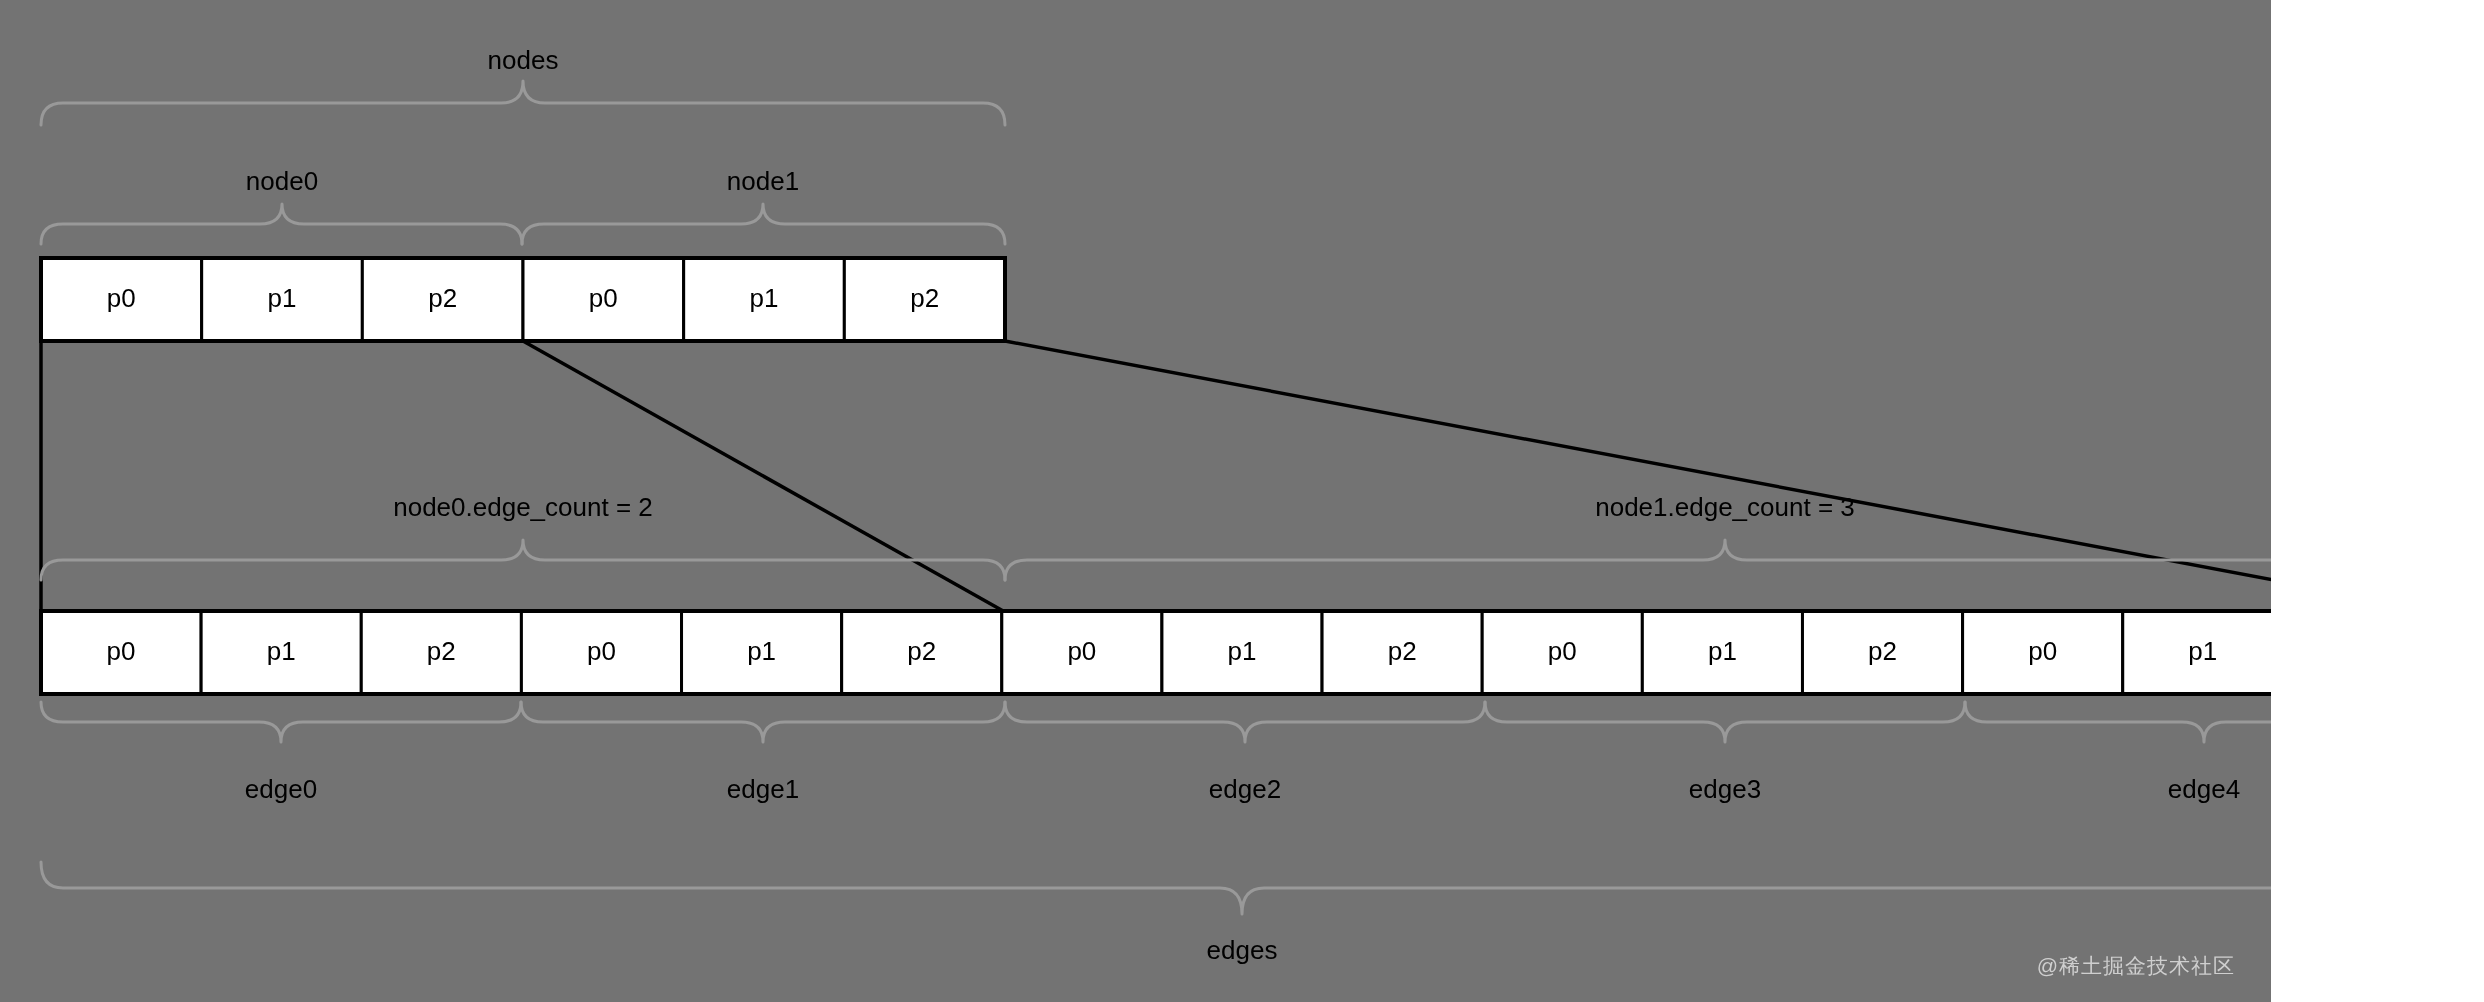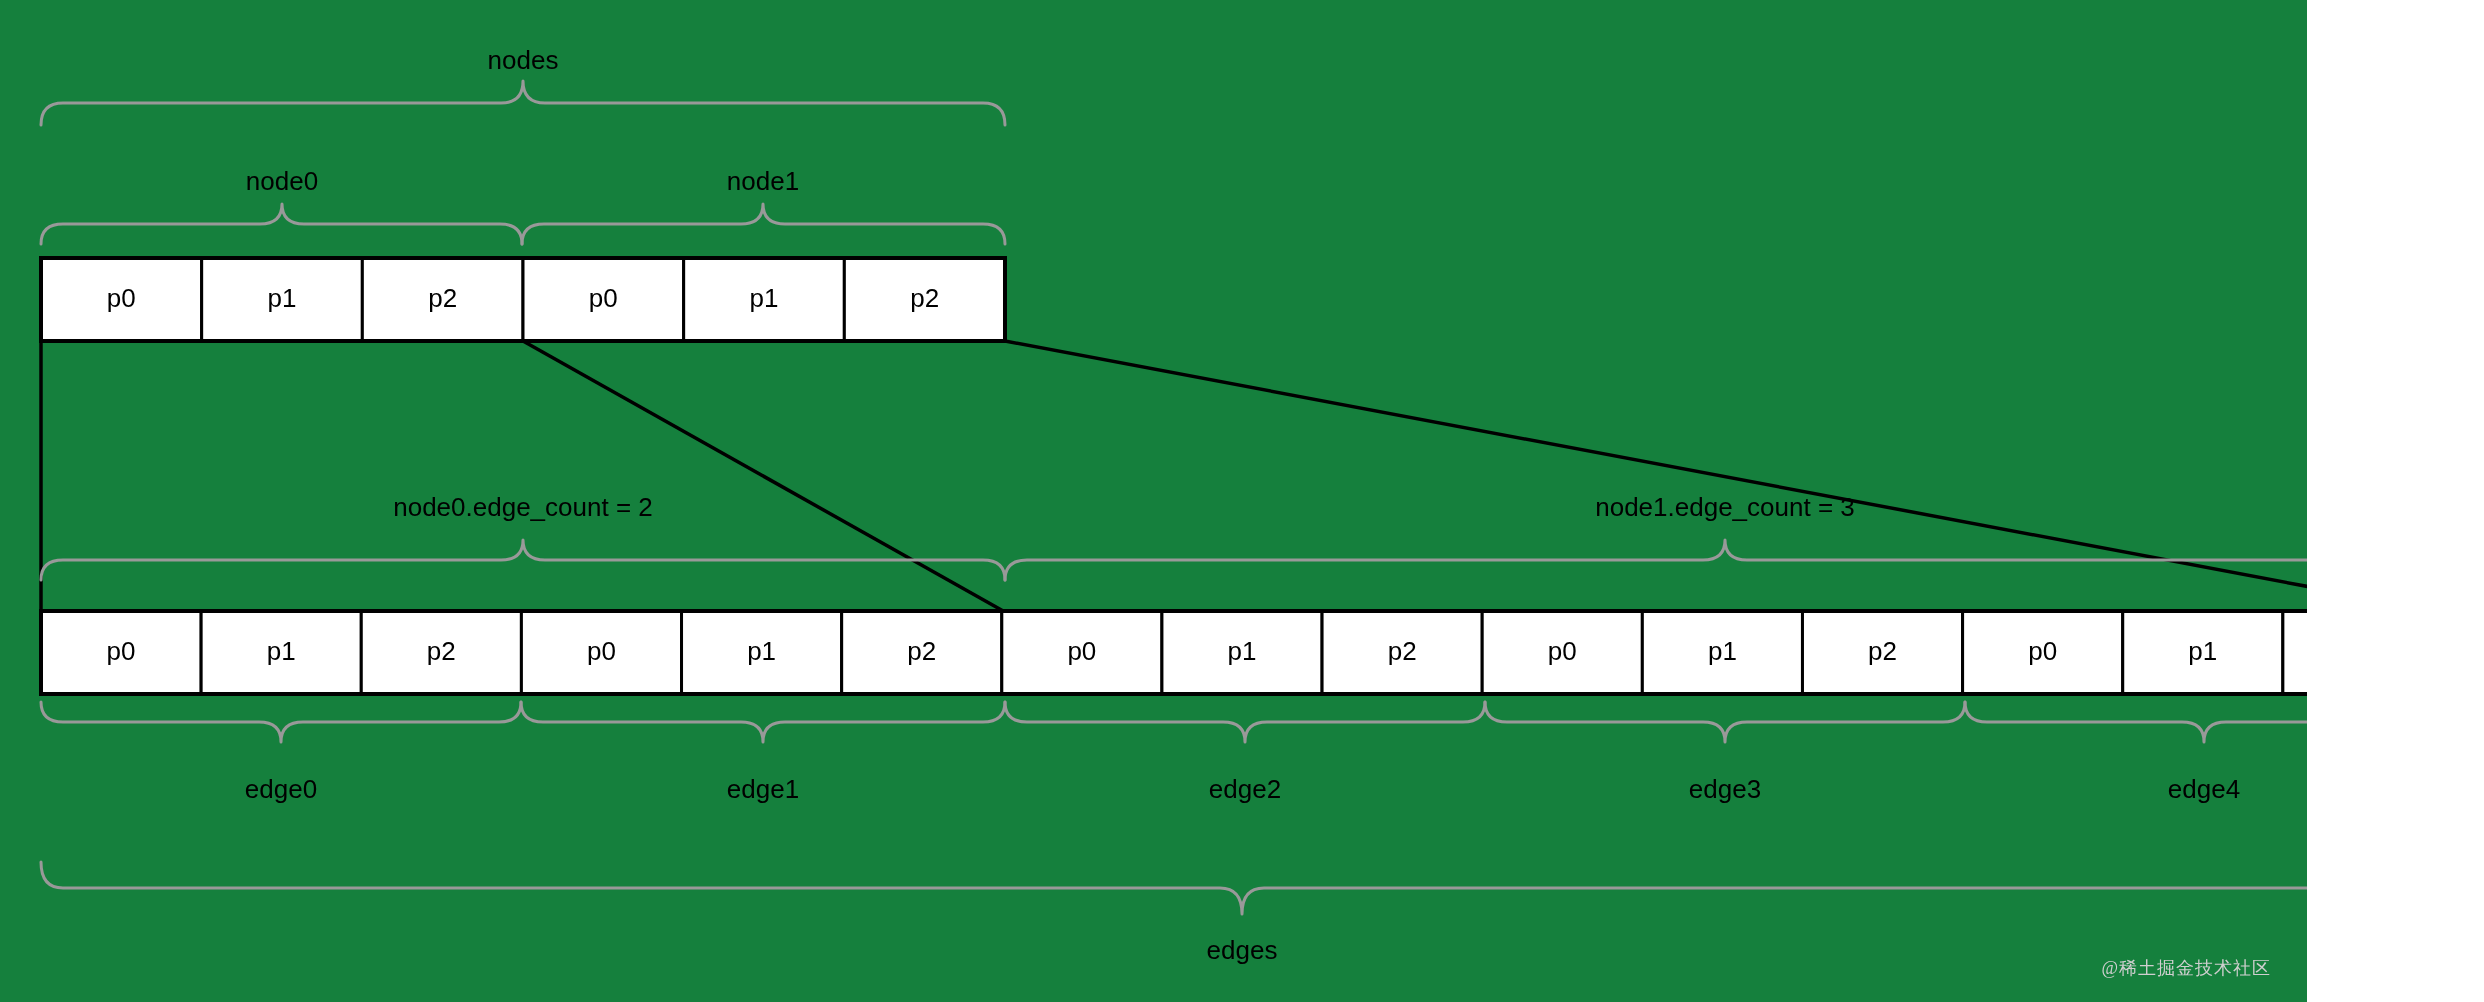--- a/index.html
+++ b/index.html
@@ -8,23 +8,22 @@
     padding: 0;
     background: #ffffff;
   }
   body {
     font-family: "Liberation Sans", "DejaVu Sans", sans-serif;
   }
   #stage {
     position: relative;
     width: 2271px;
     height: 1002px;
-    background: #15803d;
+    background: #737373;
     overflow: hidden;
-    padding-left: 36px;
   }
   #diagram-svg {
     position: absolute;
     top: 0;
     left: 0;
     width: 2484px;
     height: 1002px;
     display: block;
   }
   .cell-text,
@@ -59,22 +58,22 @@
   }
   .connector {
     fill: none;
     stroke: #000000;
     stroke-width: 3.5;
   }
   .watermark {
     position: absolute;
     right: 36px;
     bottom: 22px;
-    font-family: Liberation Serif, serif;
-    font-size: 18px;
+    font-family: Liberation Sans, sans-serif;
+    font-size: 21px;
     color: #cfcfcf;
     letter-spacing: 1px;
     user-select: none;
     white-space: nowrap;
   }
 </style>
 </head>
 <body>
 
 <div id="stage">

